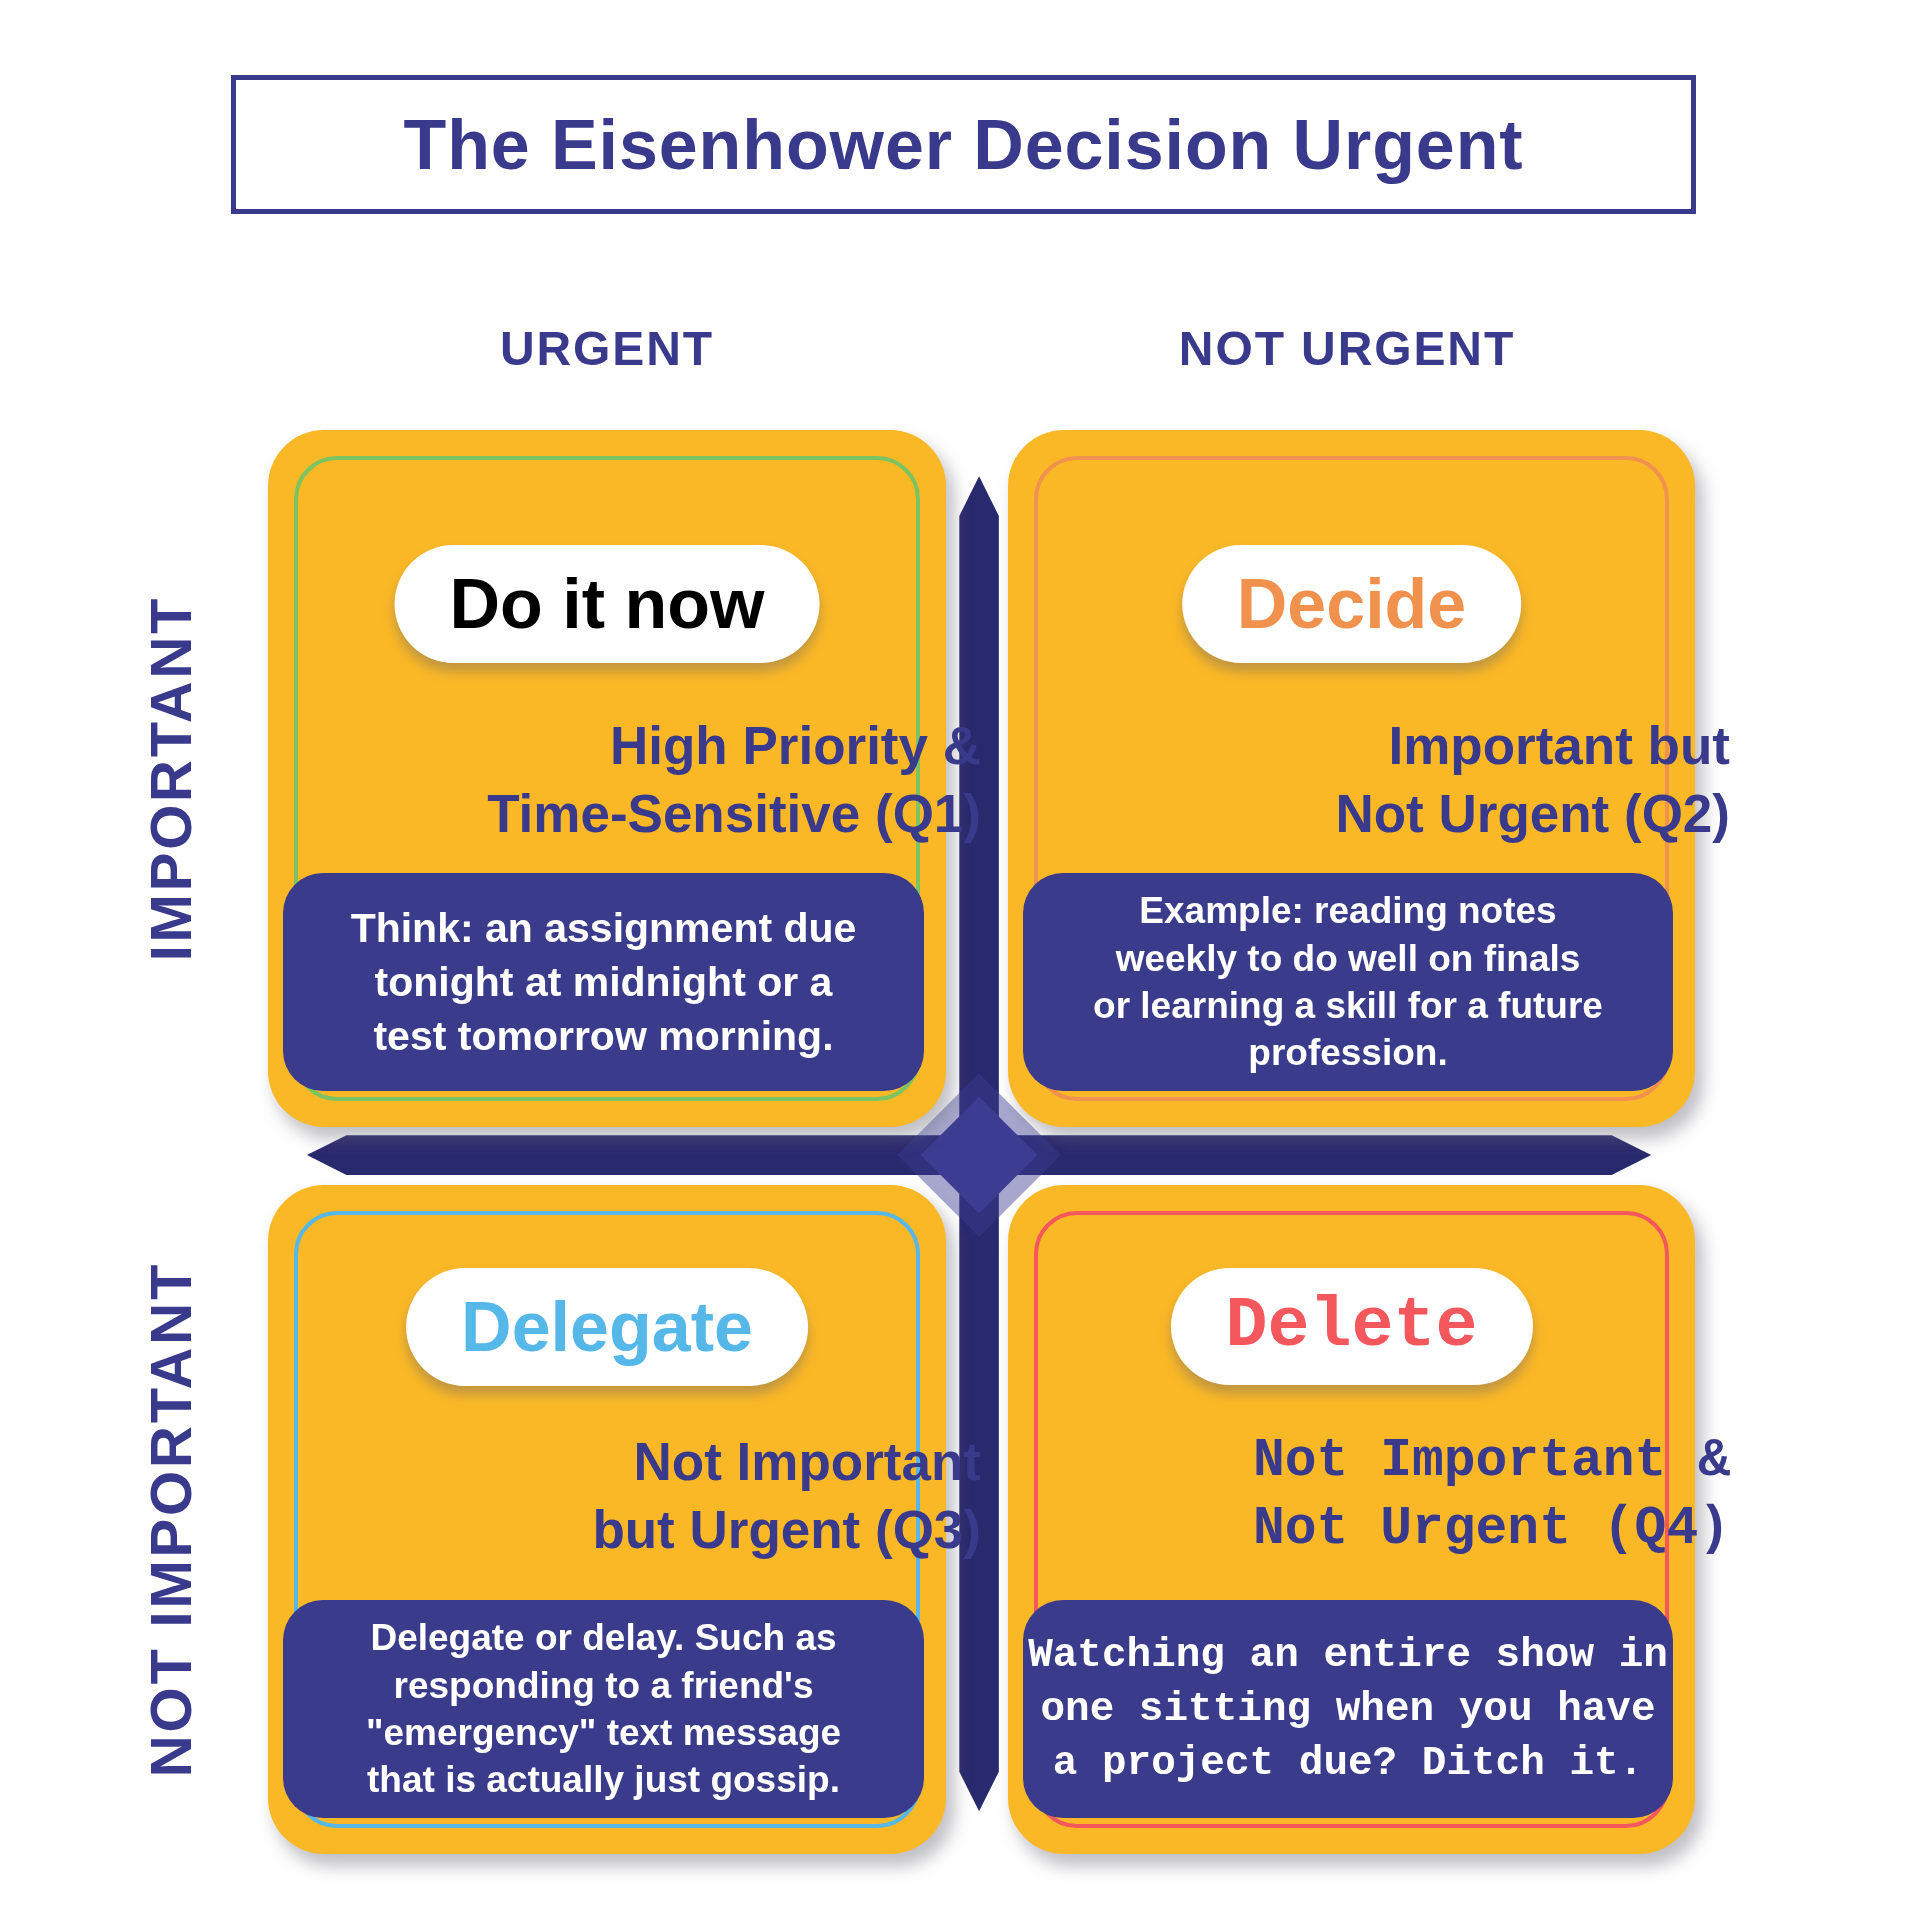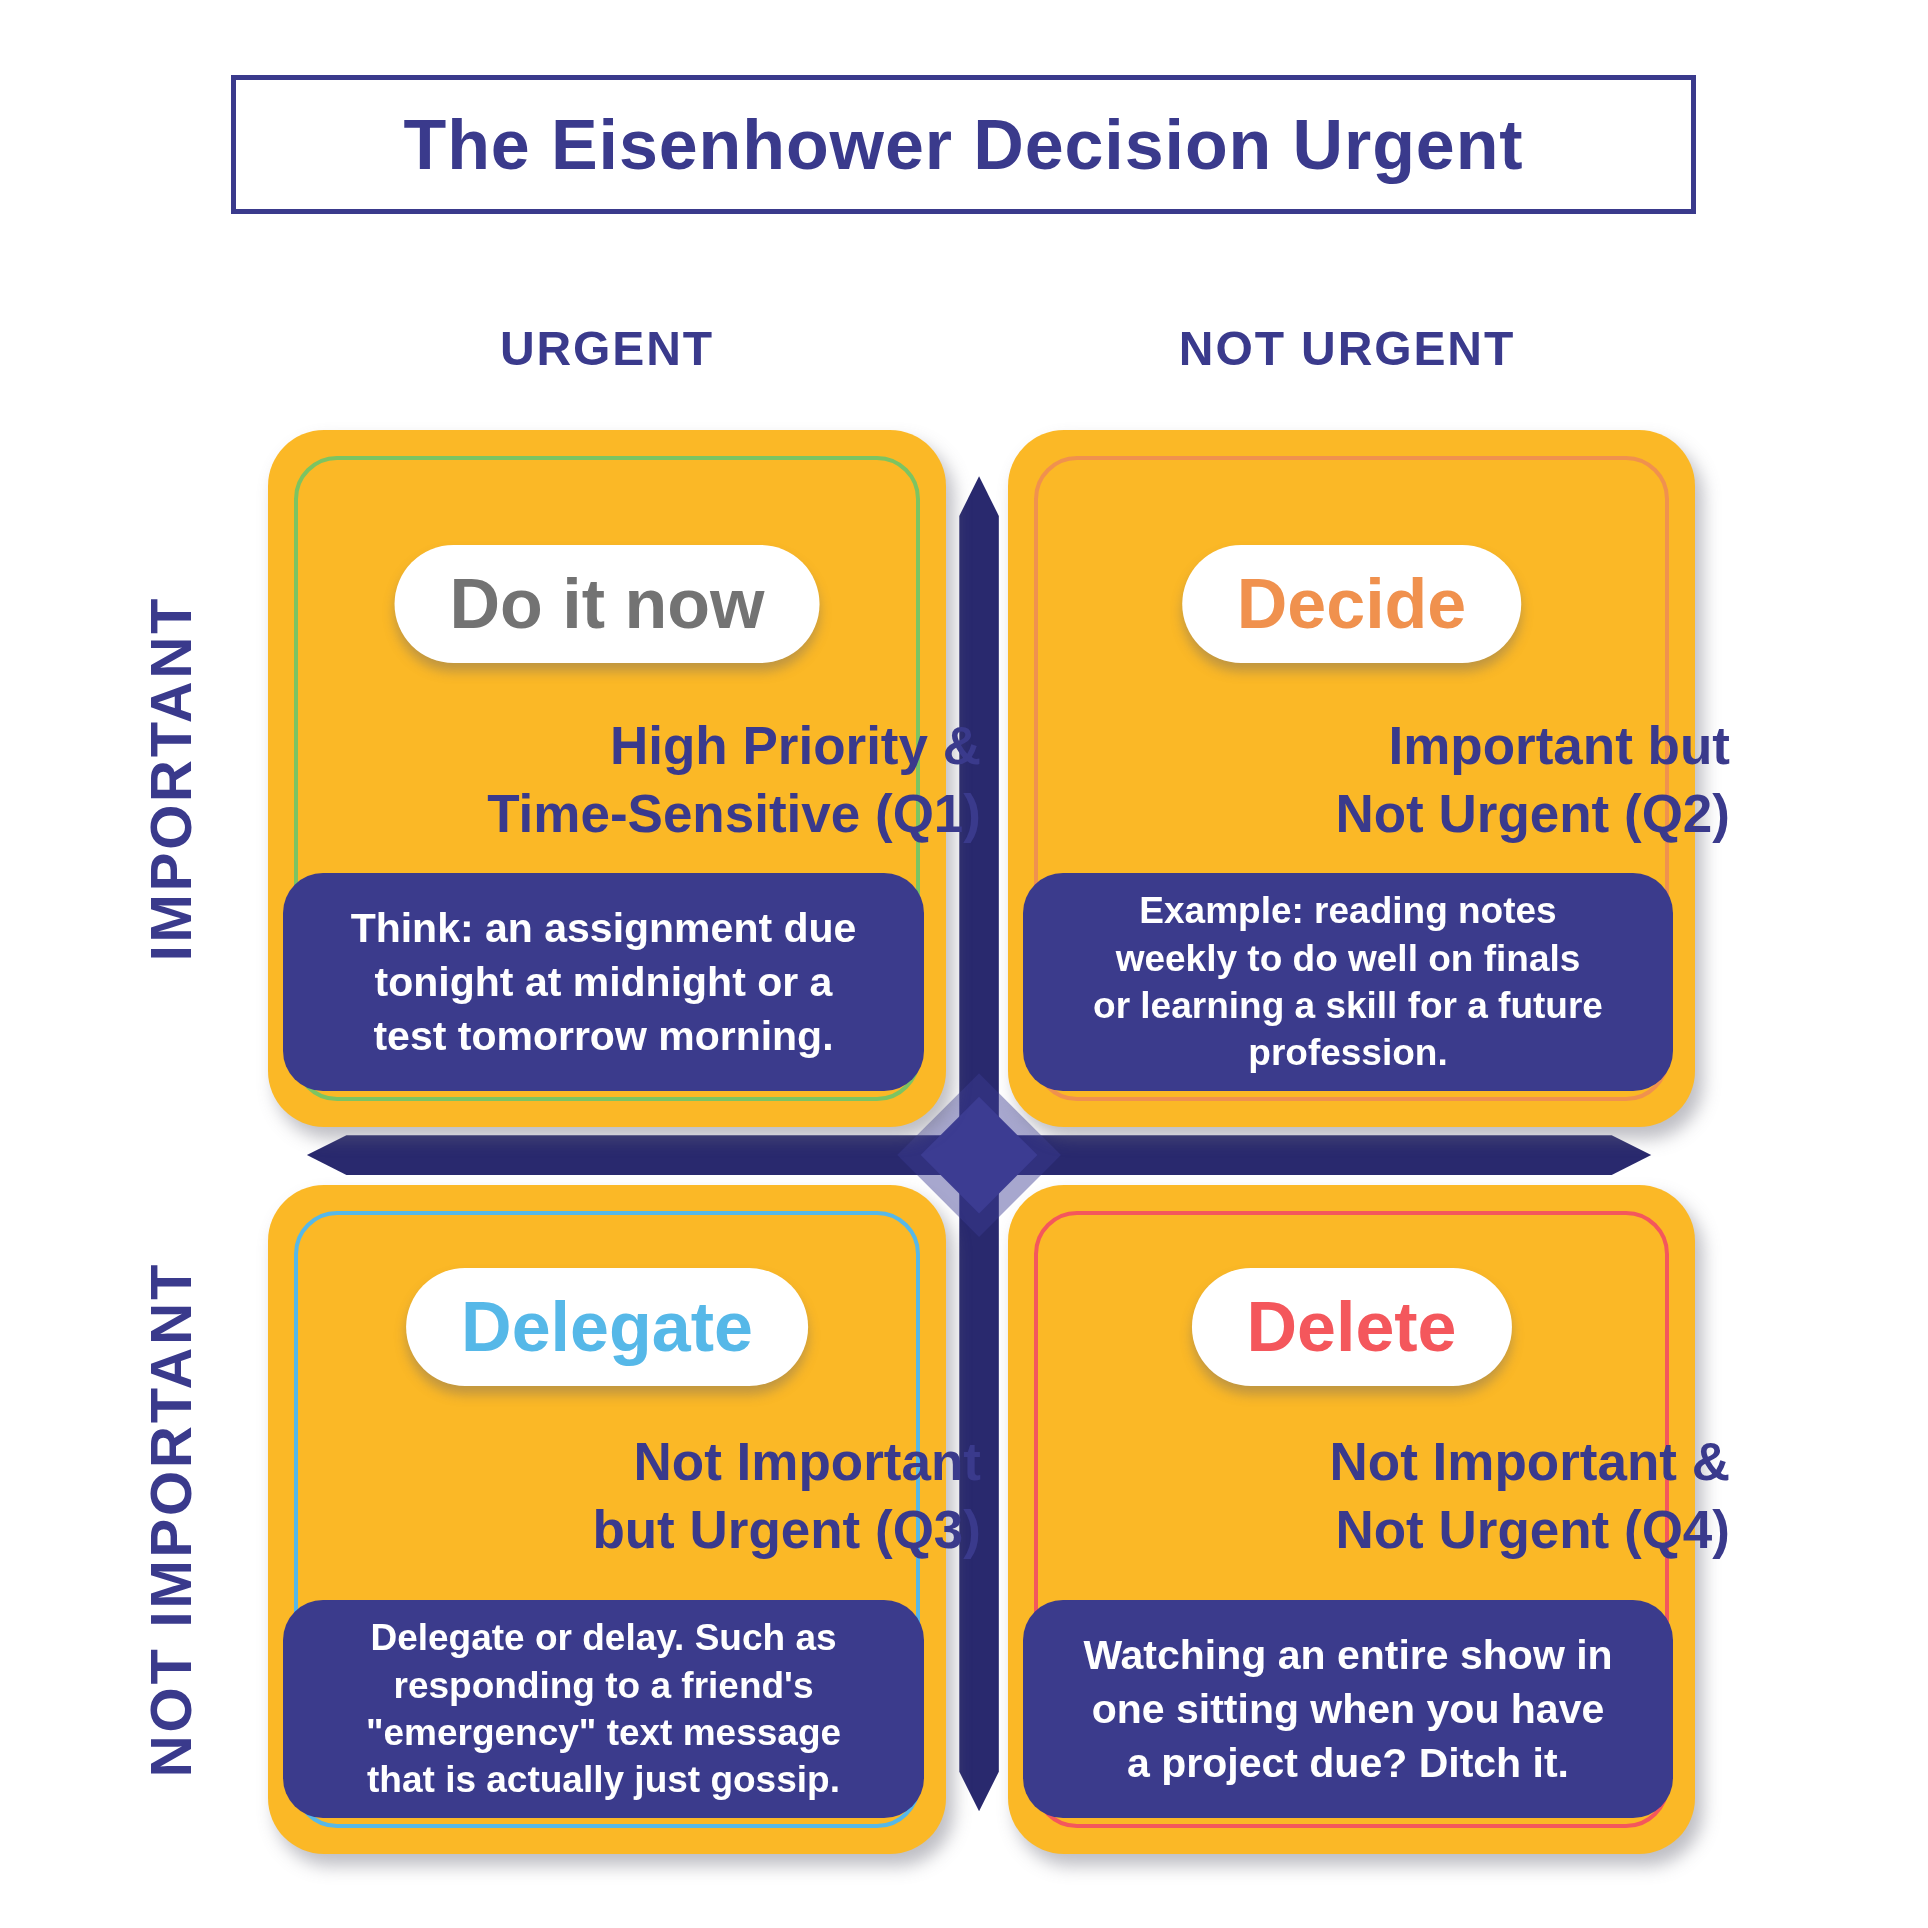--- a/index.html
+++ b/index.html
@@ -43,21 +43,21 @@
   
   .cross-svg{position:absolute;left:0;top:0;z-index:0;}
   
   .card{
     position:absolute;background:var(--yellow);border-radius:56px;z-index:1;
     box-shadow:7.5px 11.3px 17px rgba(110,110,125,0.45);
   }
   .card.q1{left:268px;top:430px;width:678px;height:697px;}
   .card.q2{left:1008px;top:430px;width:687px;height:697px;}
   .card.q3{left:268px;top:1185px;width:678px;height:669px;}
-  .card.q4{left:1008px;top:1185px;width:687px;height:669px;}
+  .card.q4{left:1008px;top:1185px;width:687px;height:669px;font-family:Liberation Mono, monospace;}
   .inner-border{
     position:absolute;left:26px;right:26px;top:26px;bottom:26px;
     border:4.7px solid;border-radius:43px;
   }
   .pill{
     position:absolute;left:50%;transform:translateX(-50%);
     background:#ffffff;border-radius:68px;padding:19px 55px;
     box-shadow:0 8.5px 11.3px rgba(95,95,110,0.38);white-space:nowrap;
   }
   .card.q1 .pill,.card.q2 .pill{top:115px;}
@@ -99,21 +99,21 @@
   <svg class="cross-svg" width="1928" height="1928" viewBox="0 0 2048 2048">
     <polygon points="1019,548 1040,506 1061,548 1061,1882 1040,1924 1019,1882" style="fill: rgb(41, 41, 110);"></polygon>
     <polygon points="326,1227 368,1206 1712,1206 1754,1227 1712,1248 368,1248" style="fill: rgb(41, 41, 110);"></polygon>
     <polygon opacity="0.45" points="1040,1140 1127,1227 1040,1314 953,1227" style="fill: rgb(60, 60, 146);"></polygon>
     <polygon points="1040,1165 1102,1227 1040,1289 978,1227" style="fill: rgb(60, 60, 146);"></polygon>
   </svg>
 
   <div class="card q1">
     <div class="inner-border" style="border-color: rgb(124, 196, 98);"></div>
     <div class="pill">
-      <span class="pill-label" style="color: #737373;">Do it now</span>
+      <span class="pill-label" style="color: #000000;">Do it now</span>
     </div>
     <div class="subtitle">
       <div>High Priority &amp;</div>
       <div>Time-Sensitive (Q1)</div>
     </div>
     <div class="note-box">
       <div class="note-line">Think: an assignment due</div>
       <div class="note-line">tonight at midnight or a</div>
       <div class="note-line">test tomorrow morning.</div>
     </div>

